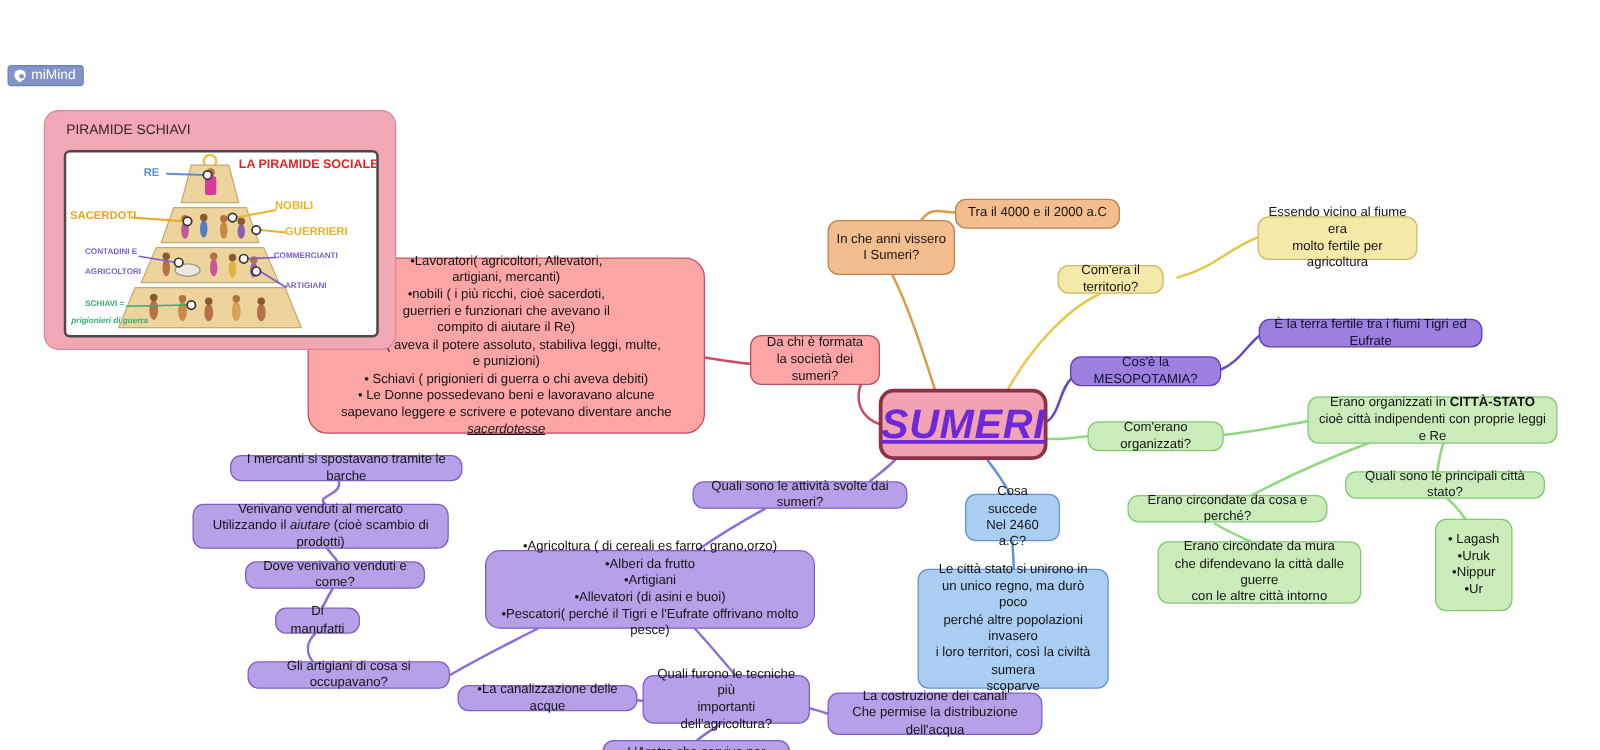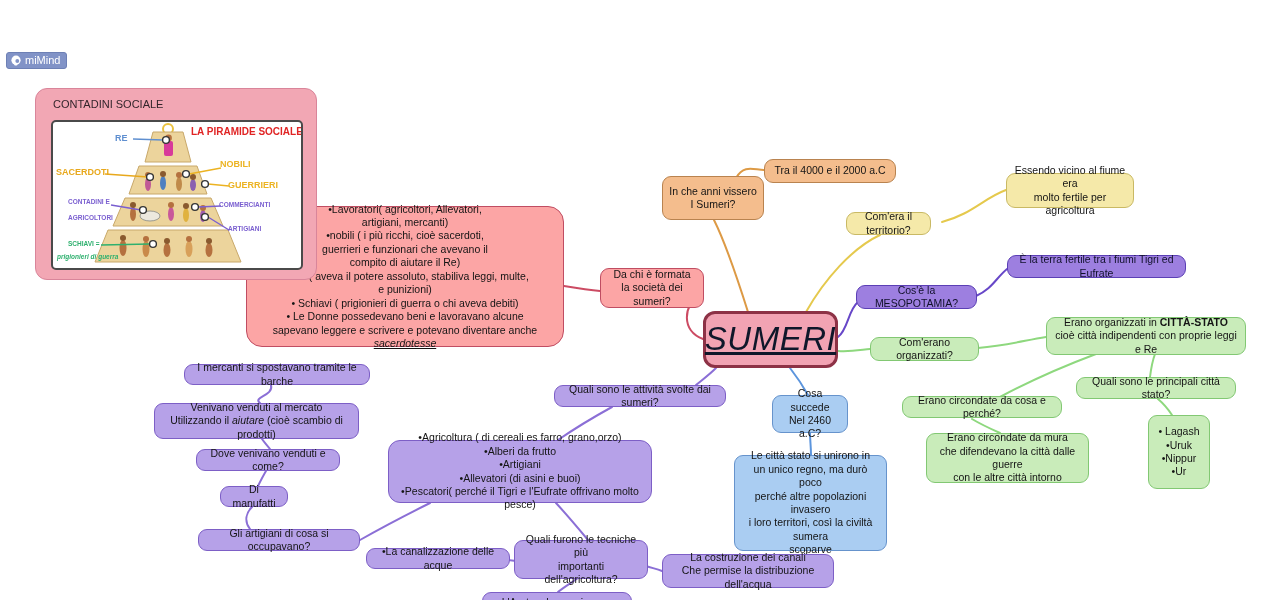--- a/index.html
+++ b/index.html
@@ -20,22 +20,22 @@
         padding:2px 6px;box-sizing:border-box;color:#141414;}
   .orange {background:#f4bd8d;border:1.5px solid #b9834f;}
   .yellow {background:#f5e9a9;border:1.5px solid #c9b964;}
   .dpurple{background:#9d7fe0;border:1.5px solid #5b3fb5;color:#10102a;}
   .green  {background:#c9ecba;border:1.5px solid #82c873;}
   .blue   {background:#aacdf2;border:1.5px solid #6693cc;}
   .pink   {background:#fca5a5;border:1.5px solid #c04d62;}
   .mpurple{background:#b6a1e8;border:1.5px solid #7d5fc6;}
 
   #center-node{z-index:3;border-radius:12px;border:3px solid #8d3246;background:#f2a3b3;
-    font-size:33px;font-weight:normal;font-style:italic;text-decoration:underline;
-    letter-spacing:.5px;color:#0f172a;white-space:nowrap;}
+    font-size:33px;font-weight:bold;font-style:italic;text-decoration:underline;
+    letter-spacing:.5px;color:#6d28d9;white-space:nowrap;}
 
   
   .logo{position:absolute;left:6px;top:4px;z-index:5;background:#8193c7;border:1px solid #6d80b5;
     border-radius:3px;color:#fff;font-size:11px;padding:1px 6px 2px 4px;display:flex;align-items:center;gap:4px;}
 
   
   .panel{position:absolute;left:35px;top:40px;width:282px;height:192px;z-index:4;
     background:#f2a7b4;border:1.5px solid #d9859a;border-radius:12px;box-sizing:border-box;}
   .panel-title{position:absolute;left:17px;top:9px;font-size:11px;color:#33252b;}
   .panel-img{position:absolute;left:15px;top:31px;width:252px;height:150px;background:#ffffff;
@@ -89,21 +89,21 @@
   <div class="logo">
     <svg width="10" height="11" viewBox="0 0 10 11">
       <circle cx="5" cy="5.2" r="4.6" fill="#ffffff"></circle>
       <circle cx="6.3" cy="6" r="1.9" fill="#8193c7"></circle>
       <rect x="3.2" y="8.2" width="3.2" height="2.4" rx="1" fill="#ffffff"></rect>
     </svg>
     <span>miMind</span>
   </div>
 
   <div class="panel">
-    <div class="panel-title">CONTADINI SOCIALE</div>
+    <div class="panel-title">PIRAMIDE SCHIAVI</div>
     <div class="panel-img">
       <svg width="248" height="146" viewBox="0 0 248 146">
         <circle cx="115" cy="7" r="5" fill="none" stroke="#eac23f" stroke-width="2"></circle>
         <polygon points="100,10 130,10 138,40 92,40" fill="#ecd49c" stroke="#c8a86a"></polygon>
         <polygon points="86,44 144,44 154,72 76,72" fill="#ecd49c" stroke="#c8a86a"></polygon>
         <polygon points="72,76 158,76 170,104 60,104" fill="#ecd49c" stroke="#c8a86a"></polygon>
         <polygon points="55,108 175,108 188,140 42,140" fill="#ecd49c" stroke="#c8a86a"></polygon>
 
         <rect x="111" y="19" width="9" height="15" rx="2" fill="#d83a9a"></rect>
         <circle cx="115.5" cy="16" r="3.4" fill="#b5713f"></circle>

